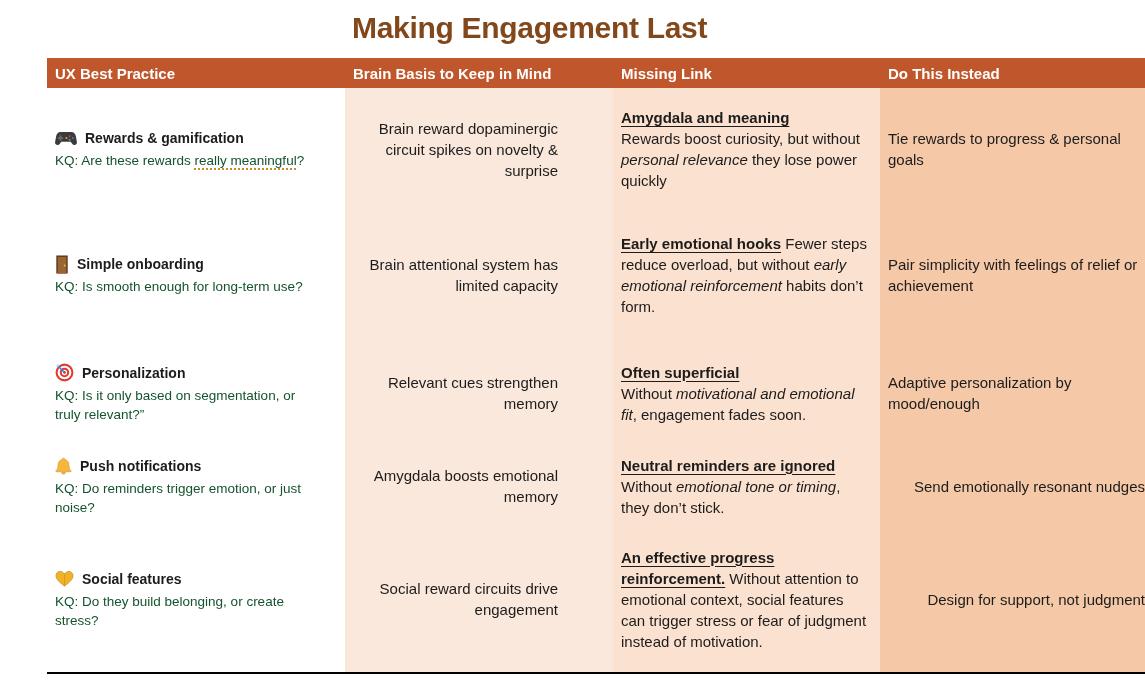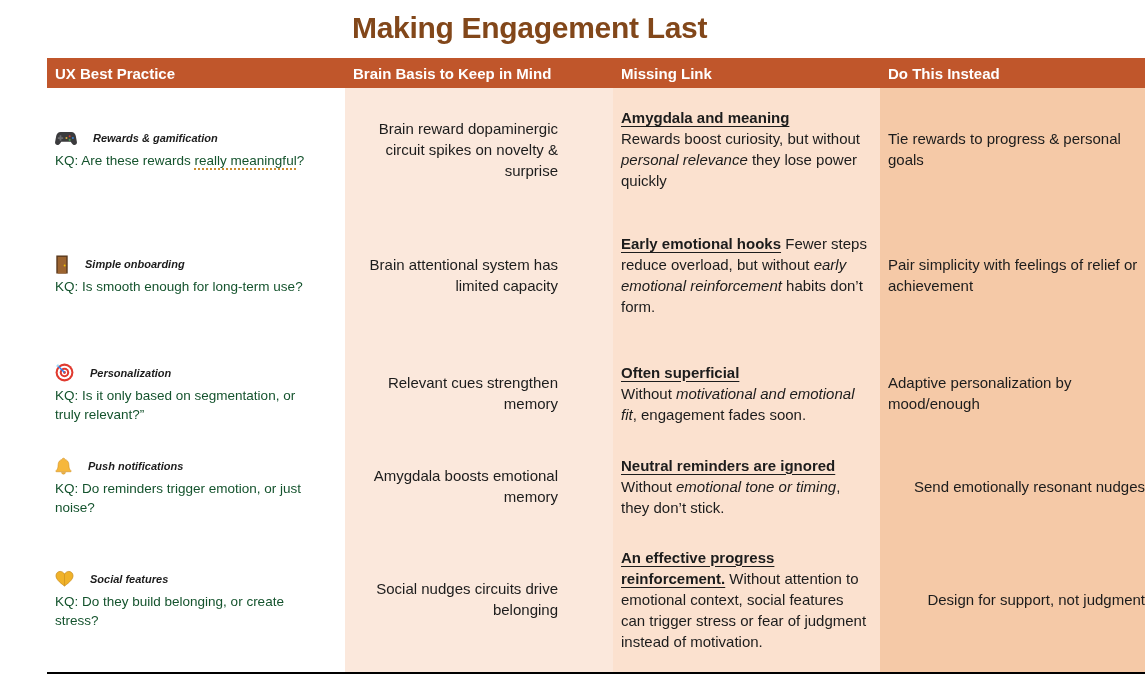--- a/index.html
+++ b/index.html
@@ -25,22 +25,22 @@
   .cell{
     box-sizing:border-box;display:flex;flex-direction:column;justify-content:center;
     padding-left:8px;font-size:15px;line-height:21px;
   }
   .c1{background:#ffffff;padding-right:40px;}
   .c2{background:var(--col2-bg,#FBE8DC);padding-right:55px;text-align:right;}
   .c3{background:var(--col3-bg,#FBE1CF);padding-right:12px;}
   .c4{background:var(--col4-bg,#F5C9A7);align-items:flex-end;}
   .h1{height:122px}.h2{height:130px}.h3{height:106px}.h4{height:80px}.h5{height:146px}
   .practice-head{
-    display:flex;align-items:center;gap:16px;
-    font-size:11px;font-weight:600;line-height:20px;margin-bottom:3px;font-style:italic;
+    display:flex;align-items:center;gap:8px;
+    font-size:14px;font-weight:600;line-height:20px;margin-bottom:3px;
   }
   .icon{display:inline-flex;align-items:center;flex:0 0 auto;}
   .kq{margin:0;font-size:13.5px;line-height:19px;color:#14532d;}
   .kq .dotted{
     text-decoration:underline dotted var(--dotted-underline,#C98A2D);
     text-decoration-thickness:2px;text-underline-offset:3px;
   }
   .missing{margin:0;}
   .lead{
     font-weight:600;text-decoration:underline;text-underline-offset:3px;
@@ -166,21 +166,21 @@
         <svg width="19" height="17" viewBox="0 0 20 18">
             <path fill="#f0b229" stroke="#c98d1e" stroke-width=".8" d="M10 17C4 12.5 1 9.5 1 6 1 3.4 3 1.5 5.4 1.5 7.2 1.5 9 2.6 10 4.4 11 2.6 12.8 1.5 14.6 1.5 17 1.5 19 3.4 19 6c0 3.5-3 6.5-9 11z"></path>
             <path d="M10 4.4 10 17" stroke="#c98d1e" stroke-width=".7" fill="none"></path>
           </svg>
       </span>
       <span>Social features</span>
     </div>
     <p class="kq"><span>KQ:</span><span> Do they build belonging, or create stress?</span></p>
   </div>
   <div class="cell c2 h5">
-    <p class="body-text">Social nudges circuits drive belonging</p>
+    <p class="body-text">Social reward circuits drive engagement</p>
   </div>
   <div class="cell c3 h5">
     <p class="missing"><span class="lead">An effective progress reinforcement.</span><span> Without attention to emotional context, social features can trigger stress or fear of judgment instead of motivation.</span></p>
   </div>
   <div class="cell c4 h5">
     <p class="body-text">Design for support, not judgment</p>
   </div>
 
 </div>
 

